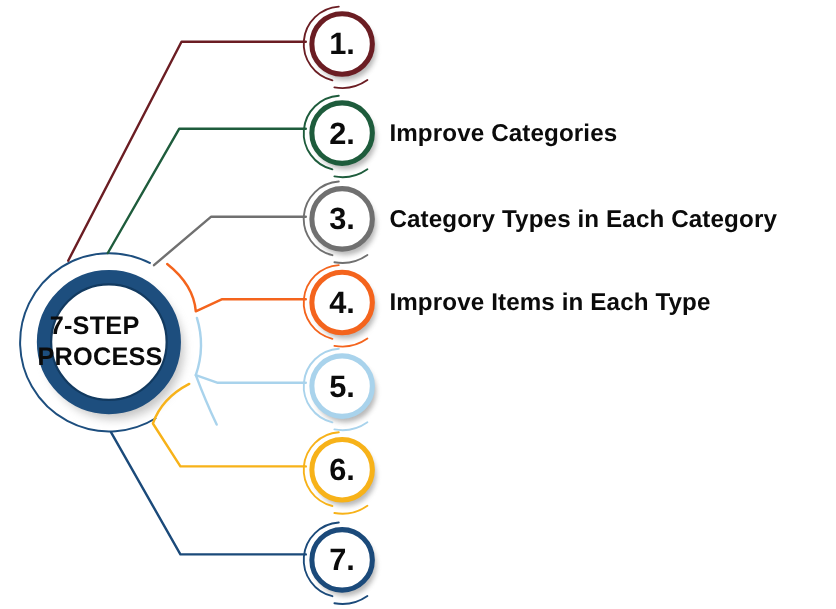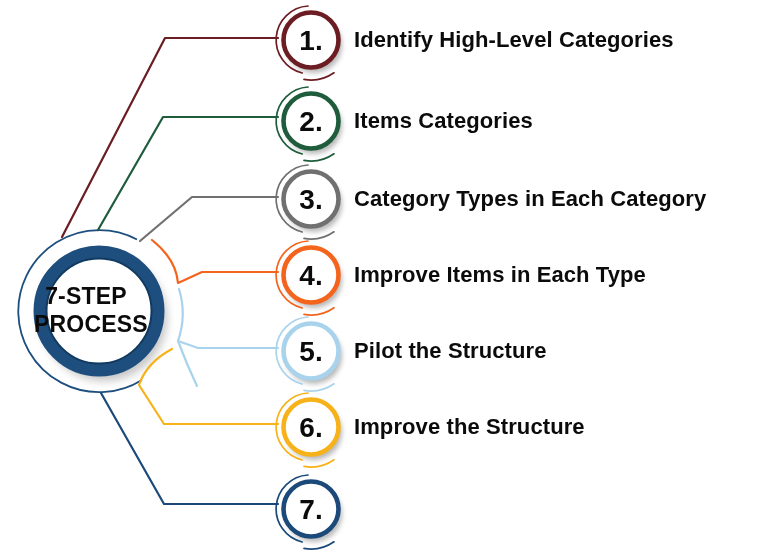--- a/index.html
+++ b/index.html
@@ -101,22 +101,19 @@
       </g>
       <g>
         <circle cx="314" cy="514" r="28" fill="#7e7e7e" opacity="0.55" filter="url(#blur-sm)"></circle>
         <path d="M 308,475 A 34,34 0 0 0 302.2,542" fill="none" stroke="#1b4a7a" stroke-width="1.7" stroke-linecap="round"></path>
         <path d="M 304,548.4 A 40,40 0 0 0 334,541.8" fill="none" stroke="#1b4a7a" stroke-width="1.7" stroke-linecap="round"></path>
         <circle cx="311" cy="509" r="27.5" fill="#ffffff" stroke="#1b4a7a" stroke-width="4.6"></circle>
         <text x="311" y="518.5" text-anchor="middle" class="step-num">7.</text>
       </g>
     </svg>
 
-  <div class="step-label step-label-1">Identify High-Level Categories</div>
-  <div class="step-label step-label-2">Items Categories</div>
+  <div class="step-label step-label-2">Improve Categories</div>
   <div class="step-label step-label-3">Category Types in Each Category</div>
   <div class="step-label step-label-4">Improve Items in Each Type</div>
-  <div class="step-label step-label-5">Pilot the Structure</div>
-  <div class="step-label step-label-6">Improve the Structure</div>
 
   <div class="center-label">7-STEP
 PROCESS</div>
 </div>
 
 </body></html>

